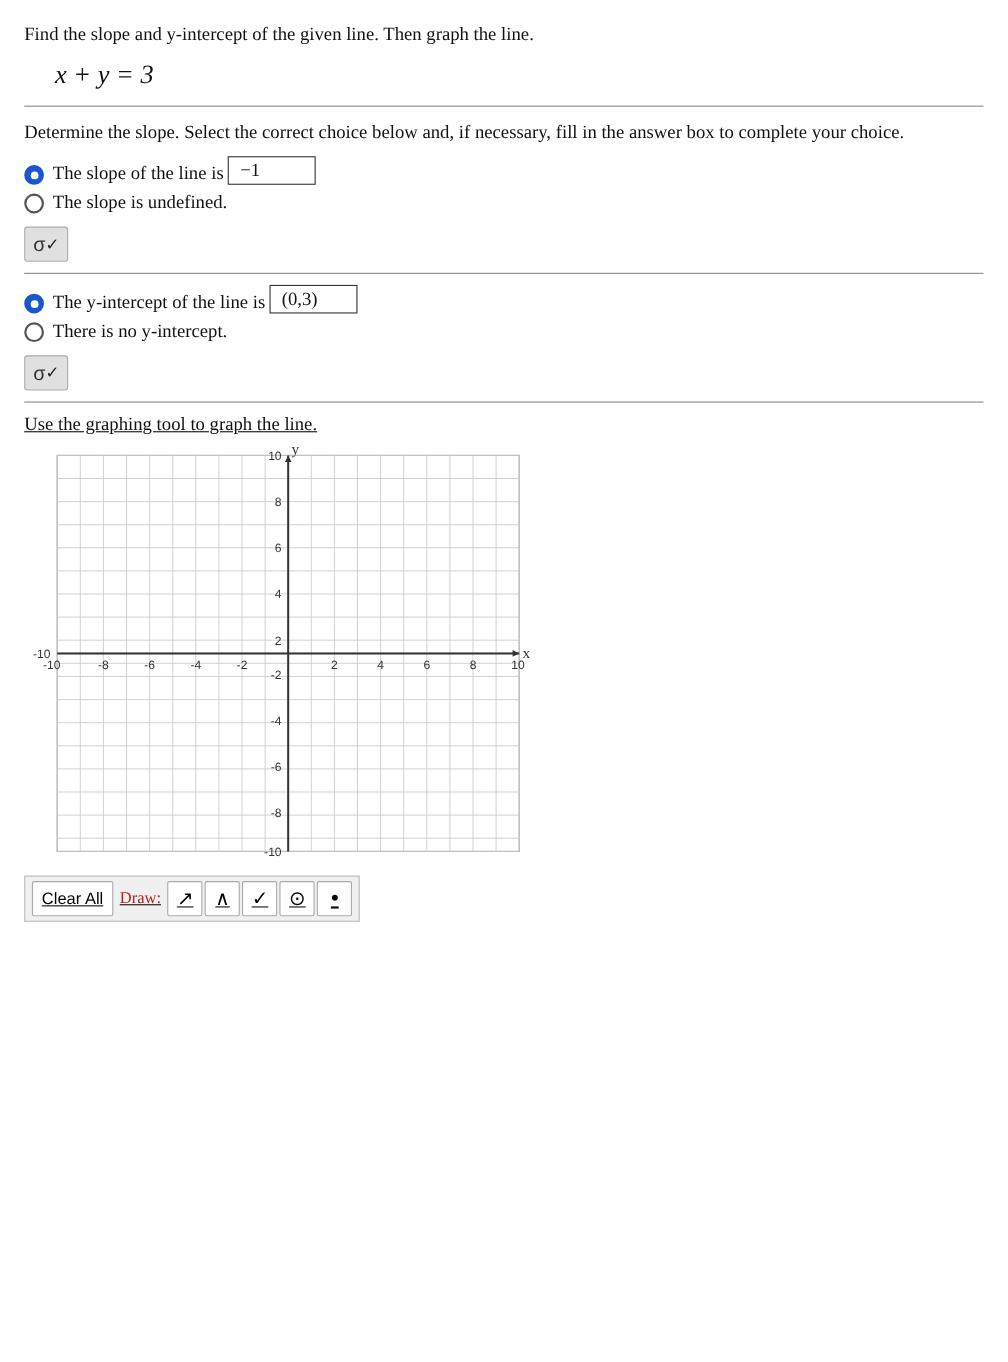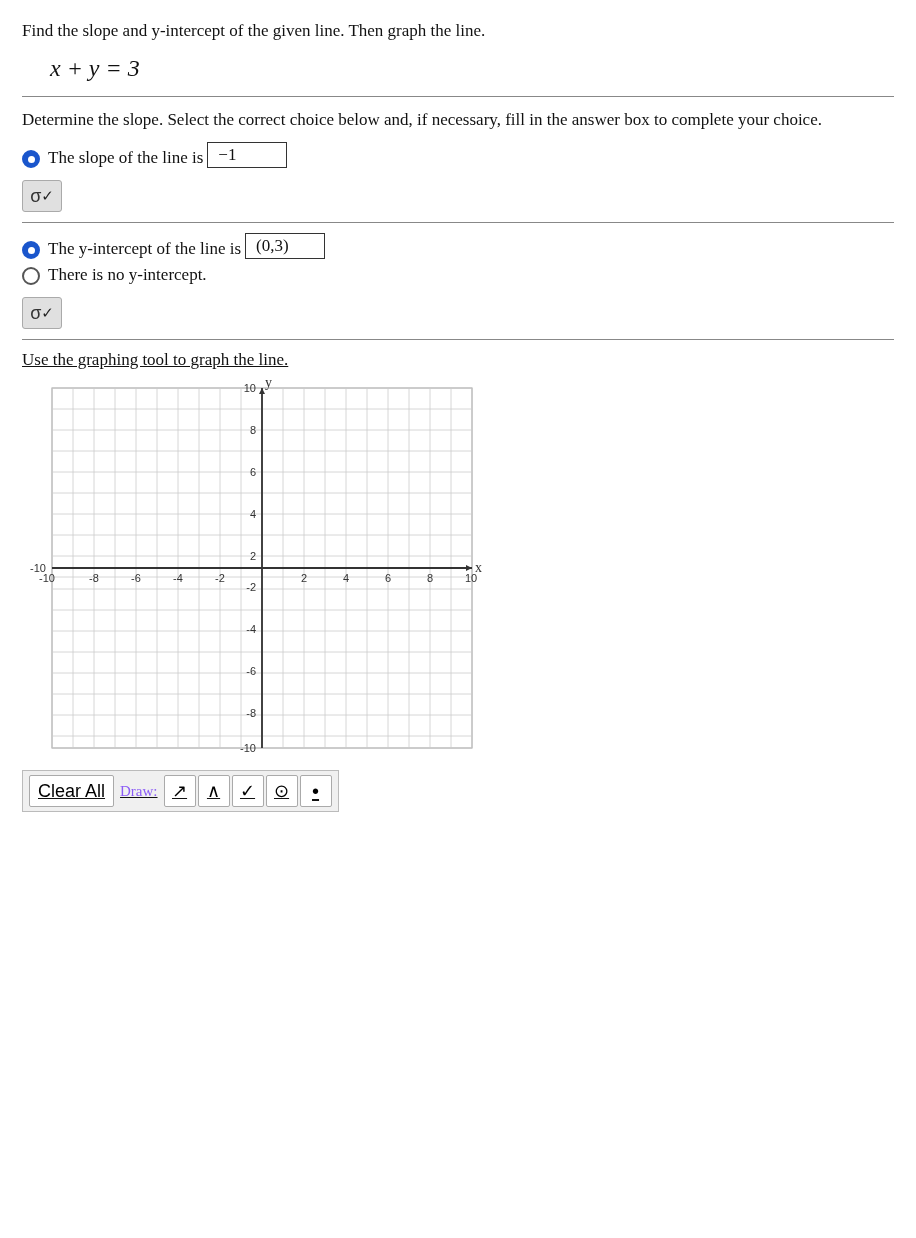--- a/index.html
+++ b/index.html
@@ -145,28 +145,28 @@
       font-size: 18px;
       min-width: 32px;
       height: 32px;
     }
     .clear-all-btn {
       background: #fff;
       border: 1px solid #aaa;
       border-radius: 2px;
       padding: 3px 8px;
       cursor: pointer;
-      font-size: 18px;
+      font-size: 15px;
       height: 32px;
     }
     .draw-label {
       font-size: 15px;
       margin-left: 4px;
       margin-right: 4px;
-      color: #8b5cf6;
+      color: #b91c1c;
     }
   </style>
 </head>
 <body>
 
 <div class="page">
 
   <div class="problem-statement">
     <span>Find the slope and y-intercept of the given line. Then graph the line.</span>
     <div class="equation">
@@ -176,20 +176,24 @@
 
   <hr class="divider">
 
   <div class="section-label">Determine the slope. Select the correct choice below and, if necessary, fill in the answer box to complete your choice.</div>
 
   <div class="choice-block">
     <div class="choice-row">
       <span class="radio-filled"></span>
       <span>The slope of the line is</span>
       <span class="answer-box">−1</span>
+    </div>
+    <div class="choice-row">
+      <span class="radio-empty"></span>
+      <span>The slope is undefined.</span>
     </div>
     <button class="check-button">
       <span class="sigma-icon">σ</span>
       <span class="check-mark">✓</span>
     </button>
   </div>
 
   <hr class="divider">
 
 

